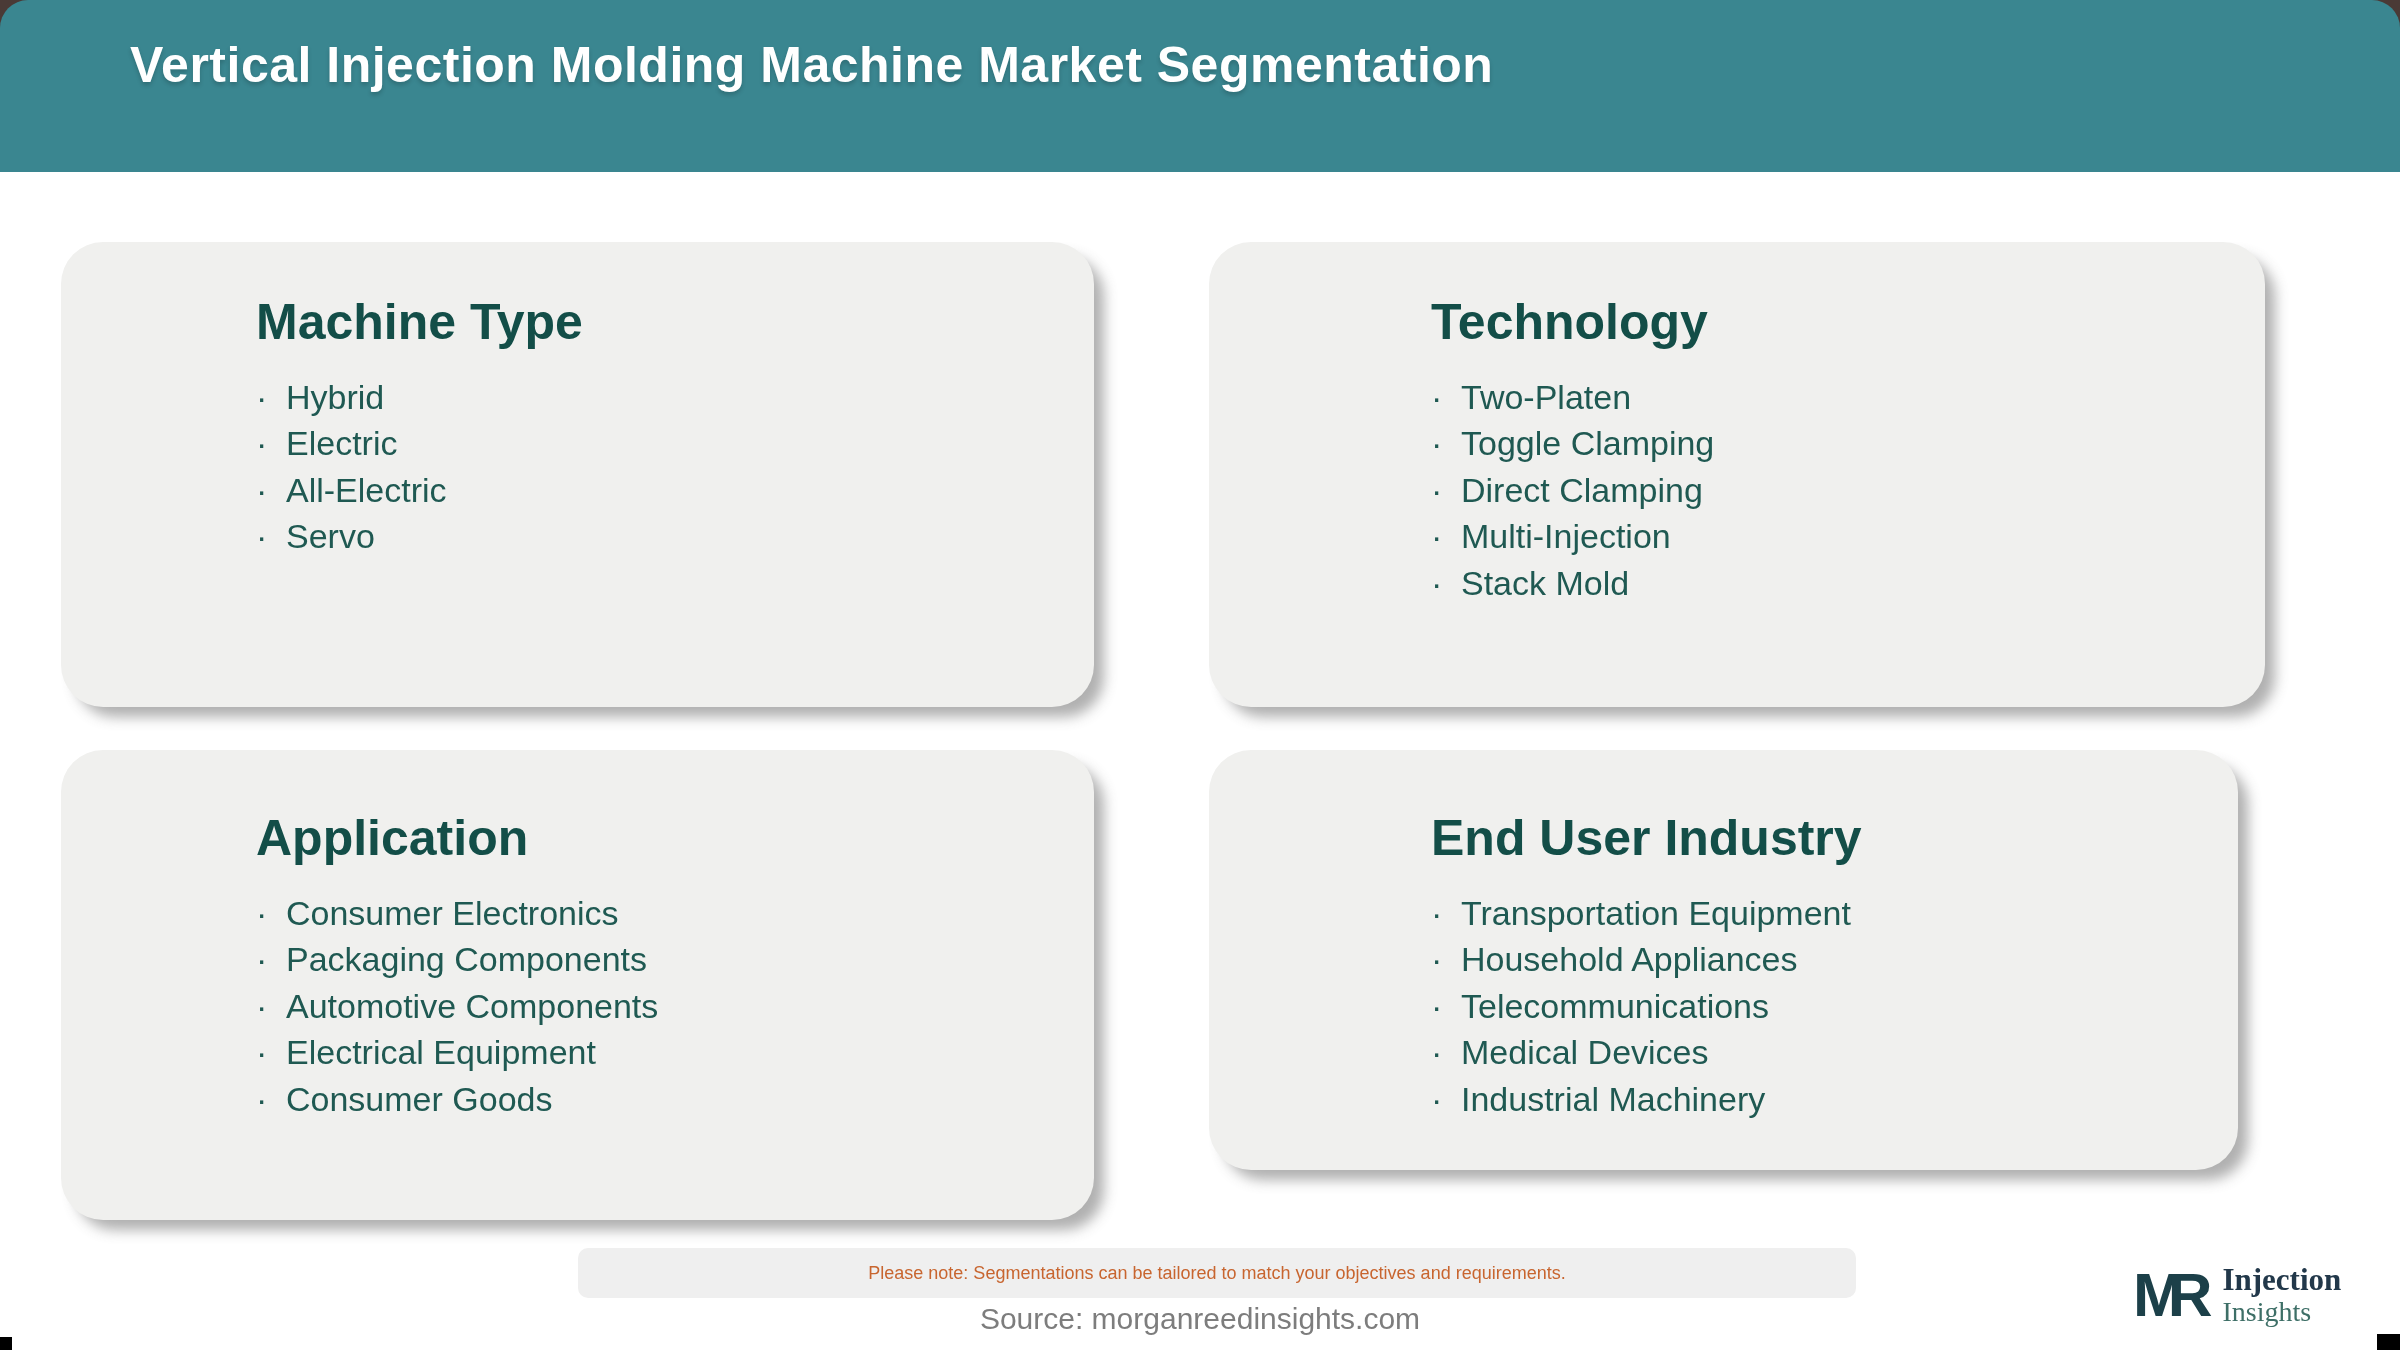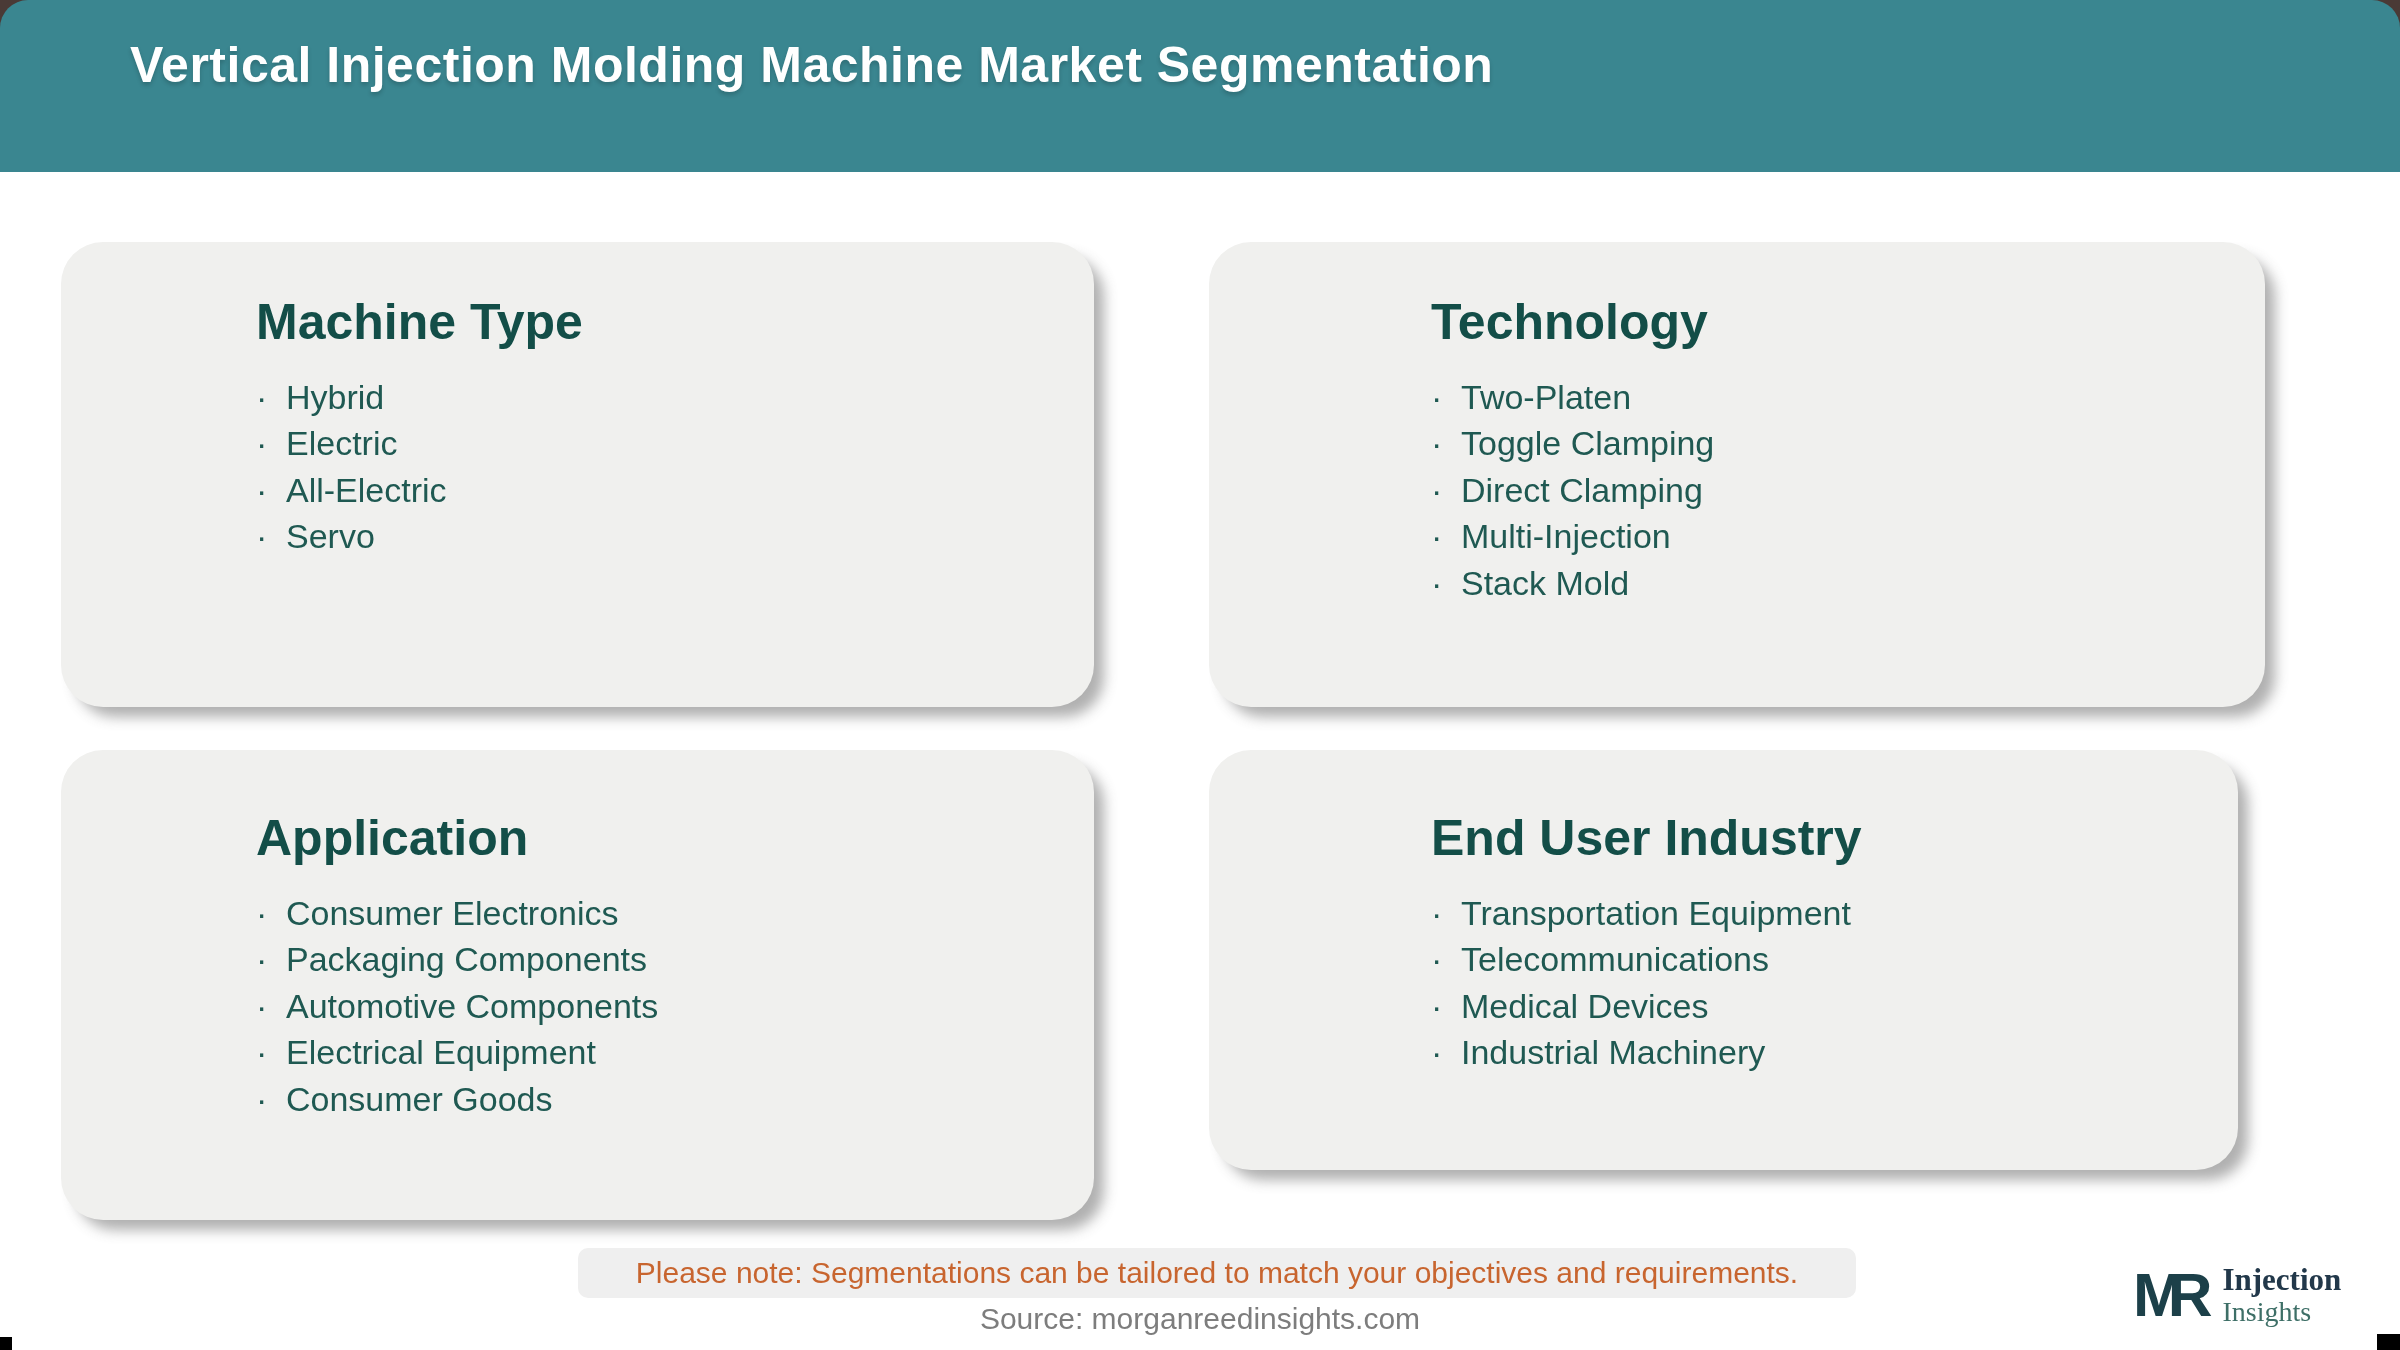--- a/index.html
+++ b/index.html
@@ -92,21 +92,21 @@
     height: 50px;
     background: #EFEFEF;
     border-radius: 10px;
     display: flex;
     align-items: center;
     justify-content: center;
     z-index: 1;
   }
   .note-bar span {
     color: #C8652F;
-    font-size: 30px;
+    font-size: 18px;
   }
 
   .source-line {
     position: absolute;
     top: 1302px;
     left: 0;
     width: 2400px;
     text-align: center;
     font-size: 30px;
     color: #7D7D7D;
@@ -191,20 +191,21 @@
     <li>Automotive Components</li>
     <li>Electrical Equipment</li>
     <li>Consumer Goods</li>
   </ul>
 </div>
 
 <div class="card card-br">
   <h2>End User Industry</h2>
   <ul>
     <li>Transportation Equipment</li>
+    <li>Household Appliances</li>
     <li>Telecommunications</li>
     <li>Medical Devices</li>
     <li>Industrial Machinery</li>
   </ul>
 </div>
 
 <div class="note-bar">
   <span>Please note: Segmentations can be tailored to match your objectives and requirements.</span>
 </div>
 

